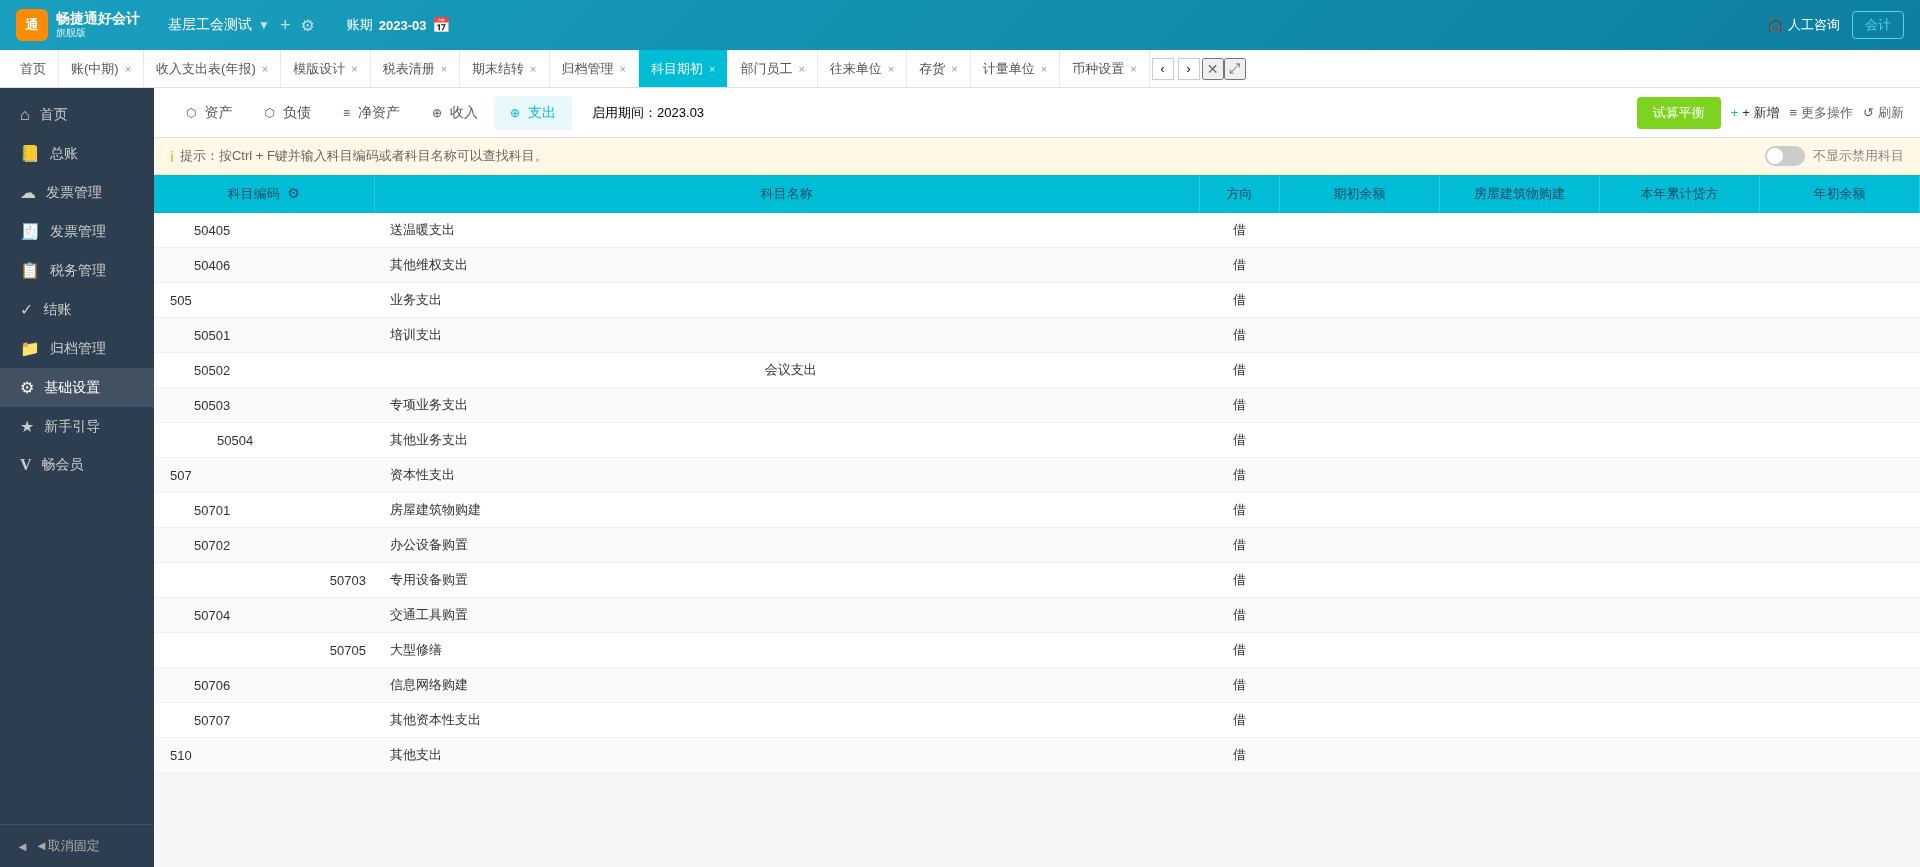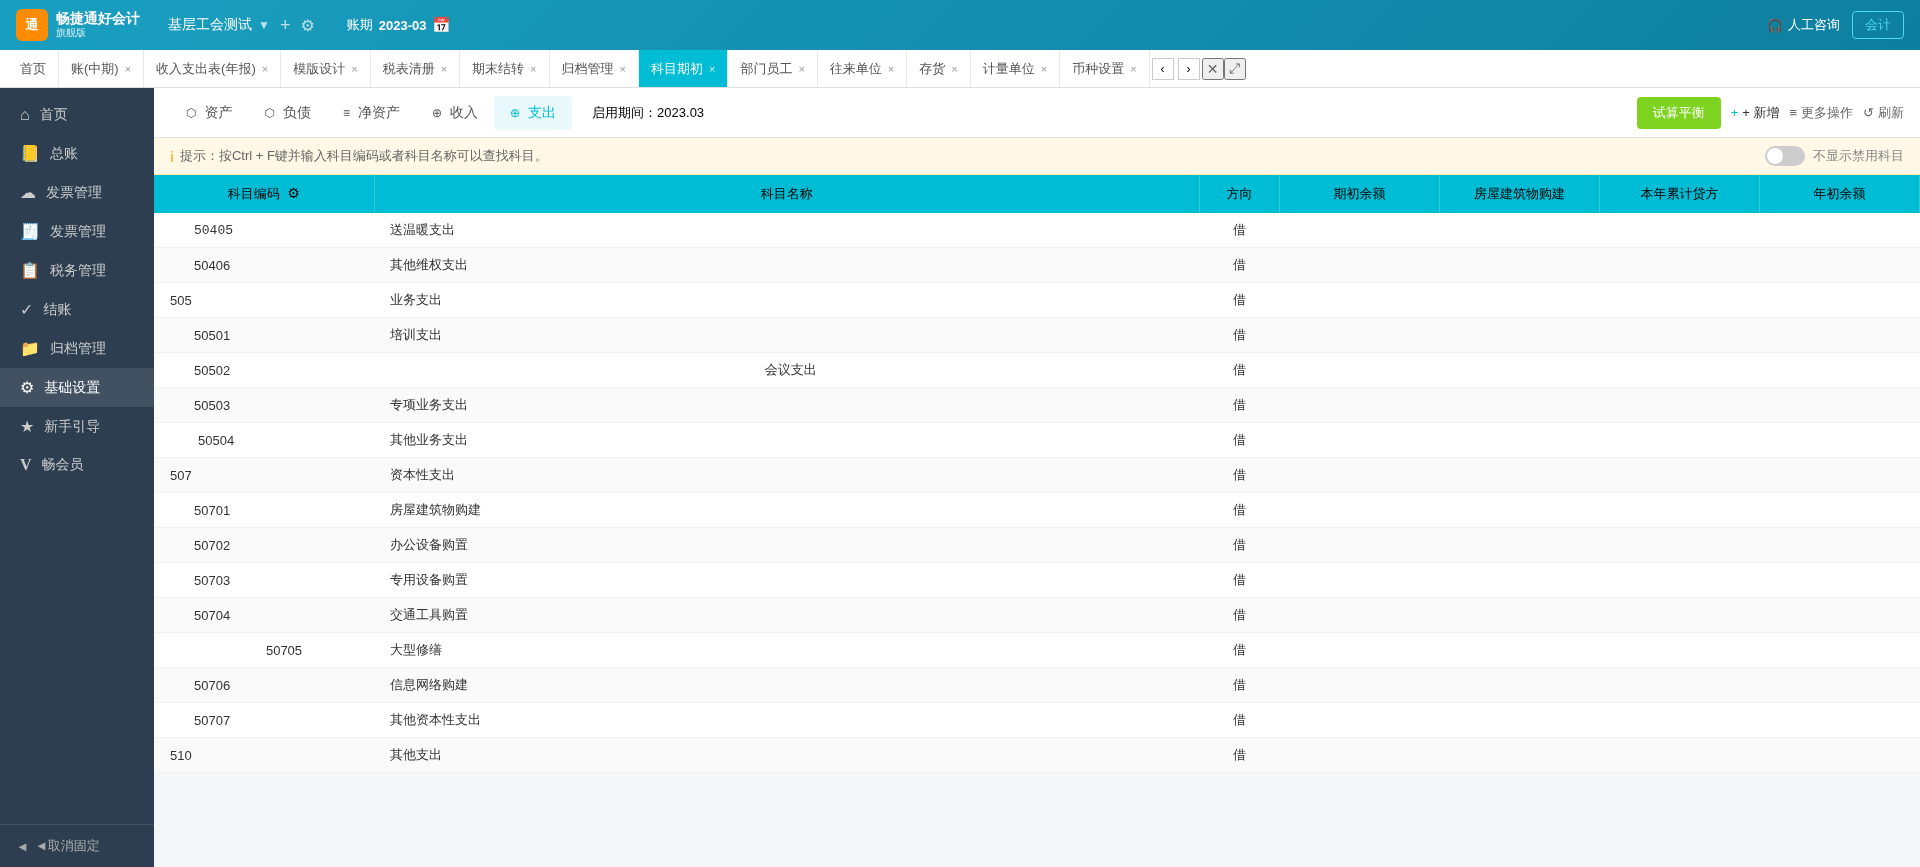--- a/index.html
+++ b/index.html
@@ -265,21 +265,21 @@
       overflow-x: hidden;
       height: 100%;
     }
     table {
       width: 100%;
       border-collapse: collapse;
       background: #fff;
     }
     thead tr {
       background: #00bcd4;
-      color: #000000;
+      color: #0c4a6e;
       font-size: 13px;
     }
     thead th {
       padding: 10px 8px;
       text-align: center;
       font-weight: 500;
       white-space: nowrap;
       border-right: 1px solid rgba(255,255,255,0.2);
     }
     tbody tr {
@@ -519,21 +519,21 @@
               <th class="col-name">科目名称</th>
               <th class="col-dir">方向</th>
               <th class="col-balance">期初余额</th>
               <th class="col-debit">房屋建筑物购建</th>
               <th class="col-credit">本年累计贷方</th>
               <th class="col-init">年初余额</th>
             </tr>
           </thead>
           <tbody id="table-body">
           <tr>
-      <td style="padding-left:40px;text-align:left;font-family:Liberation Mono, monospace;">50405</td>
+      <td style="padding-left:40px;text-align:left;">50405</td>
       <td style="text-align:left;padding-left:16px;">送温暖支出</td>
       <td>借</td>
       <td></td>
       <td></td>
       <td></td>
       <td></td>
     </tr>
               <tr>
       <td style="padding-left:40px;text-align:left;">50406</td>
       <td style="text-align:left;padding-left:16px;">其他维权支出</td>
@@ -573,21 +573,21 @@
               <tr>
       <td style="padding-left:40px;text-align:left;">50503</td>
       <td style="text-align:left;padding-left:16px;">专项业务支出</td>
       <td>借</td>
       <td></td>
       <td></td>
       <td></td>
       <td></td>
     </tr>
               <tr>
-      <td style="padding-left:44px;text-align:left;margin-left:40px;">50504</td>
+      <td style="padding-left:63px;text-align:left;margin-left:40px;">50504</td>
       <td style="text-align:left;padding-left:16px;">其他业务支出</td>
       <td>借</td>
       <td></td>
       <td></td>
       <td></td>
       <td></td>
     </tr>
               <tr>
       <td style="text-align:left;padding-left:16px;font-weight:500;">507</td>
       <td style="text-align:left;padding-left:16px;">资本性支出</td>
@@ -609,39 +609,39 @@
               <tr>
       <td style="padding-left:40px;text-align:left;">50702</td>
       <td style="text-align:left;padding-left:16px;">办公设备购置</td>
       <td>借</td>
       <td></td>
       <td></td>
       <td></td>
       <td></td>
     </tr>
               <tr>
-      <td style="padding-left:40px;text-align:left;">50703</td>
+      <td style="padding-left:40px;text-align:right;">50703</td>
       <td style="text-align:left;padding-left:16px;">专用设备购置</td>
       <td>借</td>
       <td></td>
       <td></td>
       <td></td>
       <td></td>
     </tr>
               <tr>
       <td style="padding-left:40px;text-align:left;">50704</td>
       <td style="text-align:left;padding-left:16px;">交通工具购置</td>
       <td>借</td>
       <td></td>
       <td></td>
       <td></td>
       <td></td>
     </tr>
               <tr>
-      <td style="padding-left:48px;text-align:center;">50705</td>
+      <td style="padding-left:48px;text-align:right;">50705</td>
       <td style="text-align:left;padding-left:16px;">大型修缮</td>
       <td>借</td>
       <td></td>
       <td></td>
       <td></td>
       <td></td>
     </tr>
               <tr>
       <td style="padding-left:40px;text-align:left;">50706</td>
       <td style="text-align:left;padding-left:16px;">信息网络购建</td>

